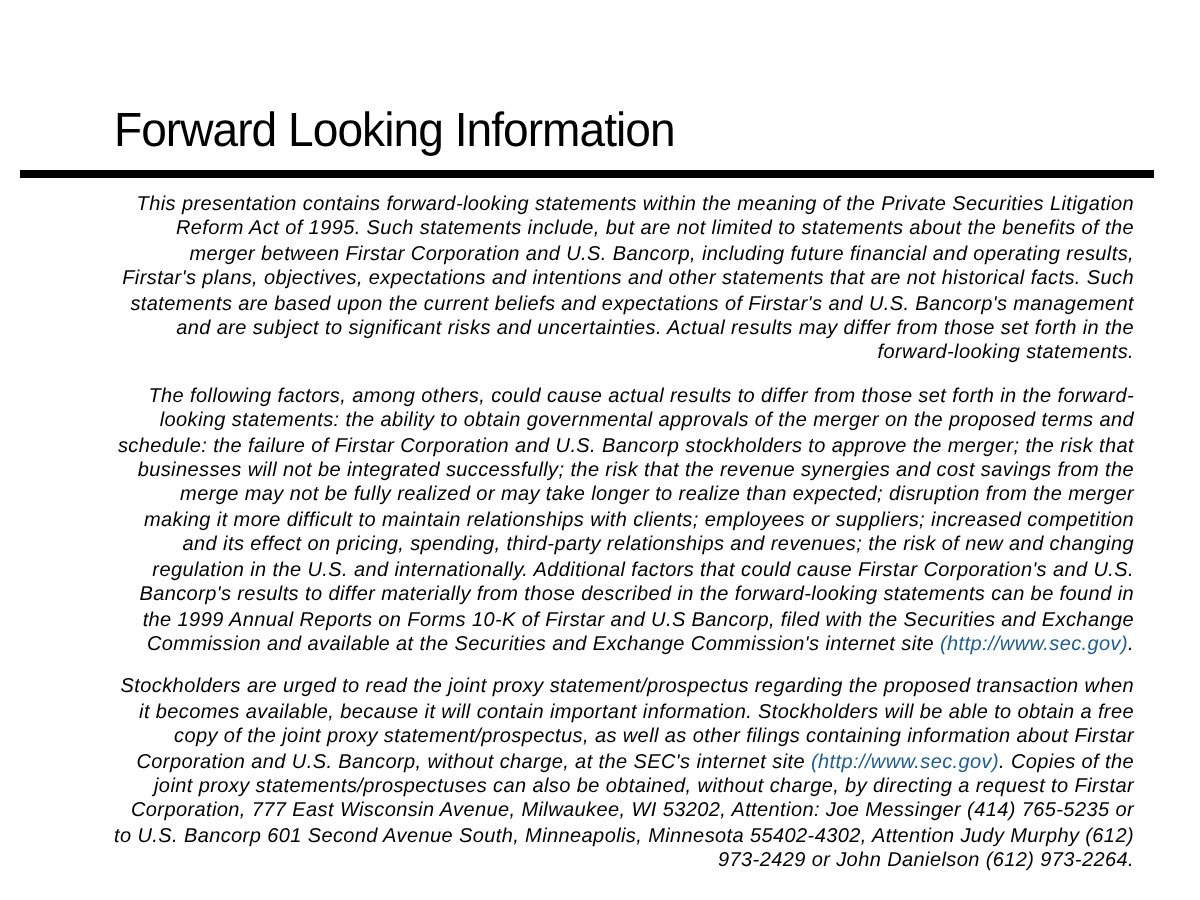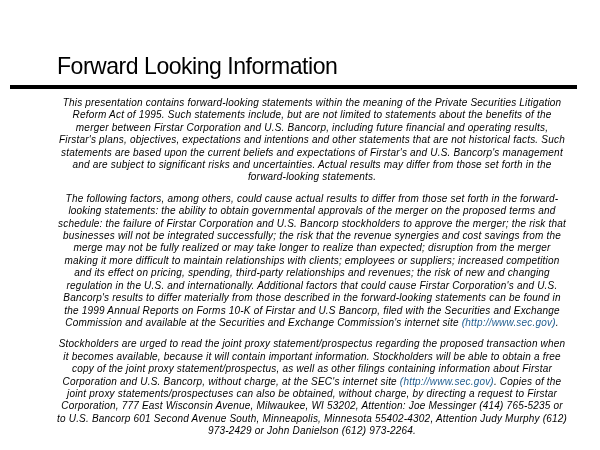--- a/index.html
+++ b/index.html
@@ -1,20 +1,20 @@
 <!DOCTYPE html>
 <html><head>
 <meta charset="utf-8">
 <style>
   html, body { margin:0; padding:0; background:#ffffff; }
   body { width:600px; height:450px; position:relative; overflow:hidden; font-family:"Liberation Sans", sans-serif; color:#000; }
   .title { position:absolute; left:57px; top:52px; font-size:24px; font-weight:normal; letter-spacing:-0.5px; white-space:nowrap; transform:scaleX(0.96); transform-origin:left top; }
   .rule { position:absolute; left:10px; top:85px; width:567px; height:4px; background:#000; }
   .body { position:absolute; left:57px; top:97px; width:510px; font-size:10px; line-height:12.4px; font-style:italic; letter-spacing:0.2px; }
-  .body p { margin:0 0 9px 0; text-align:center; }
+  .body p { margin:0 0 9px 0; text-align:right; }
   .link { color:#1f5c8f; }
 </style>
 </head>
 <body>
 
 <div class="title">Forward Looking Information</div>
 <div class="rule"></div>
 
 <div class="body">
   <p>This presentation contains forward-looking statements within the meaning of the Private Securities Litigation Reform Act of 1995. Such statements include, but are not limited to statements about the benefits of the merger between Firstar Corporation and U.S. Bancorp, including future financial and operating results, Firstar's plans, objectives, expectations and intentions and other statements that are not historical facts. Such statements are based upon the current beliefs and expectations of Firstar's and U.S. Bancorp's management and are subject to significant risks and uncertainties. Actual results may differ from those set forth in the forward-looking statements.</p>

